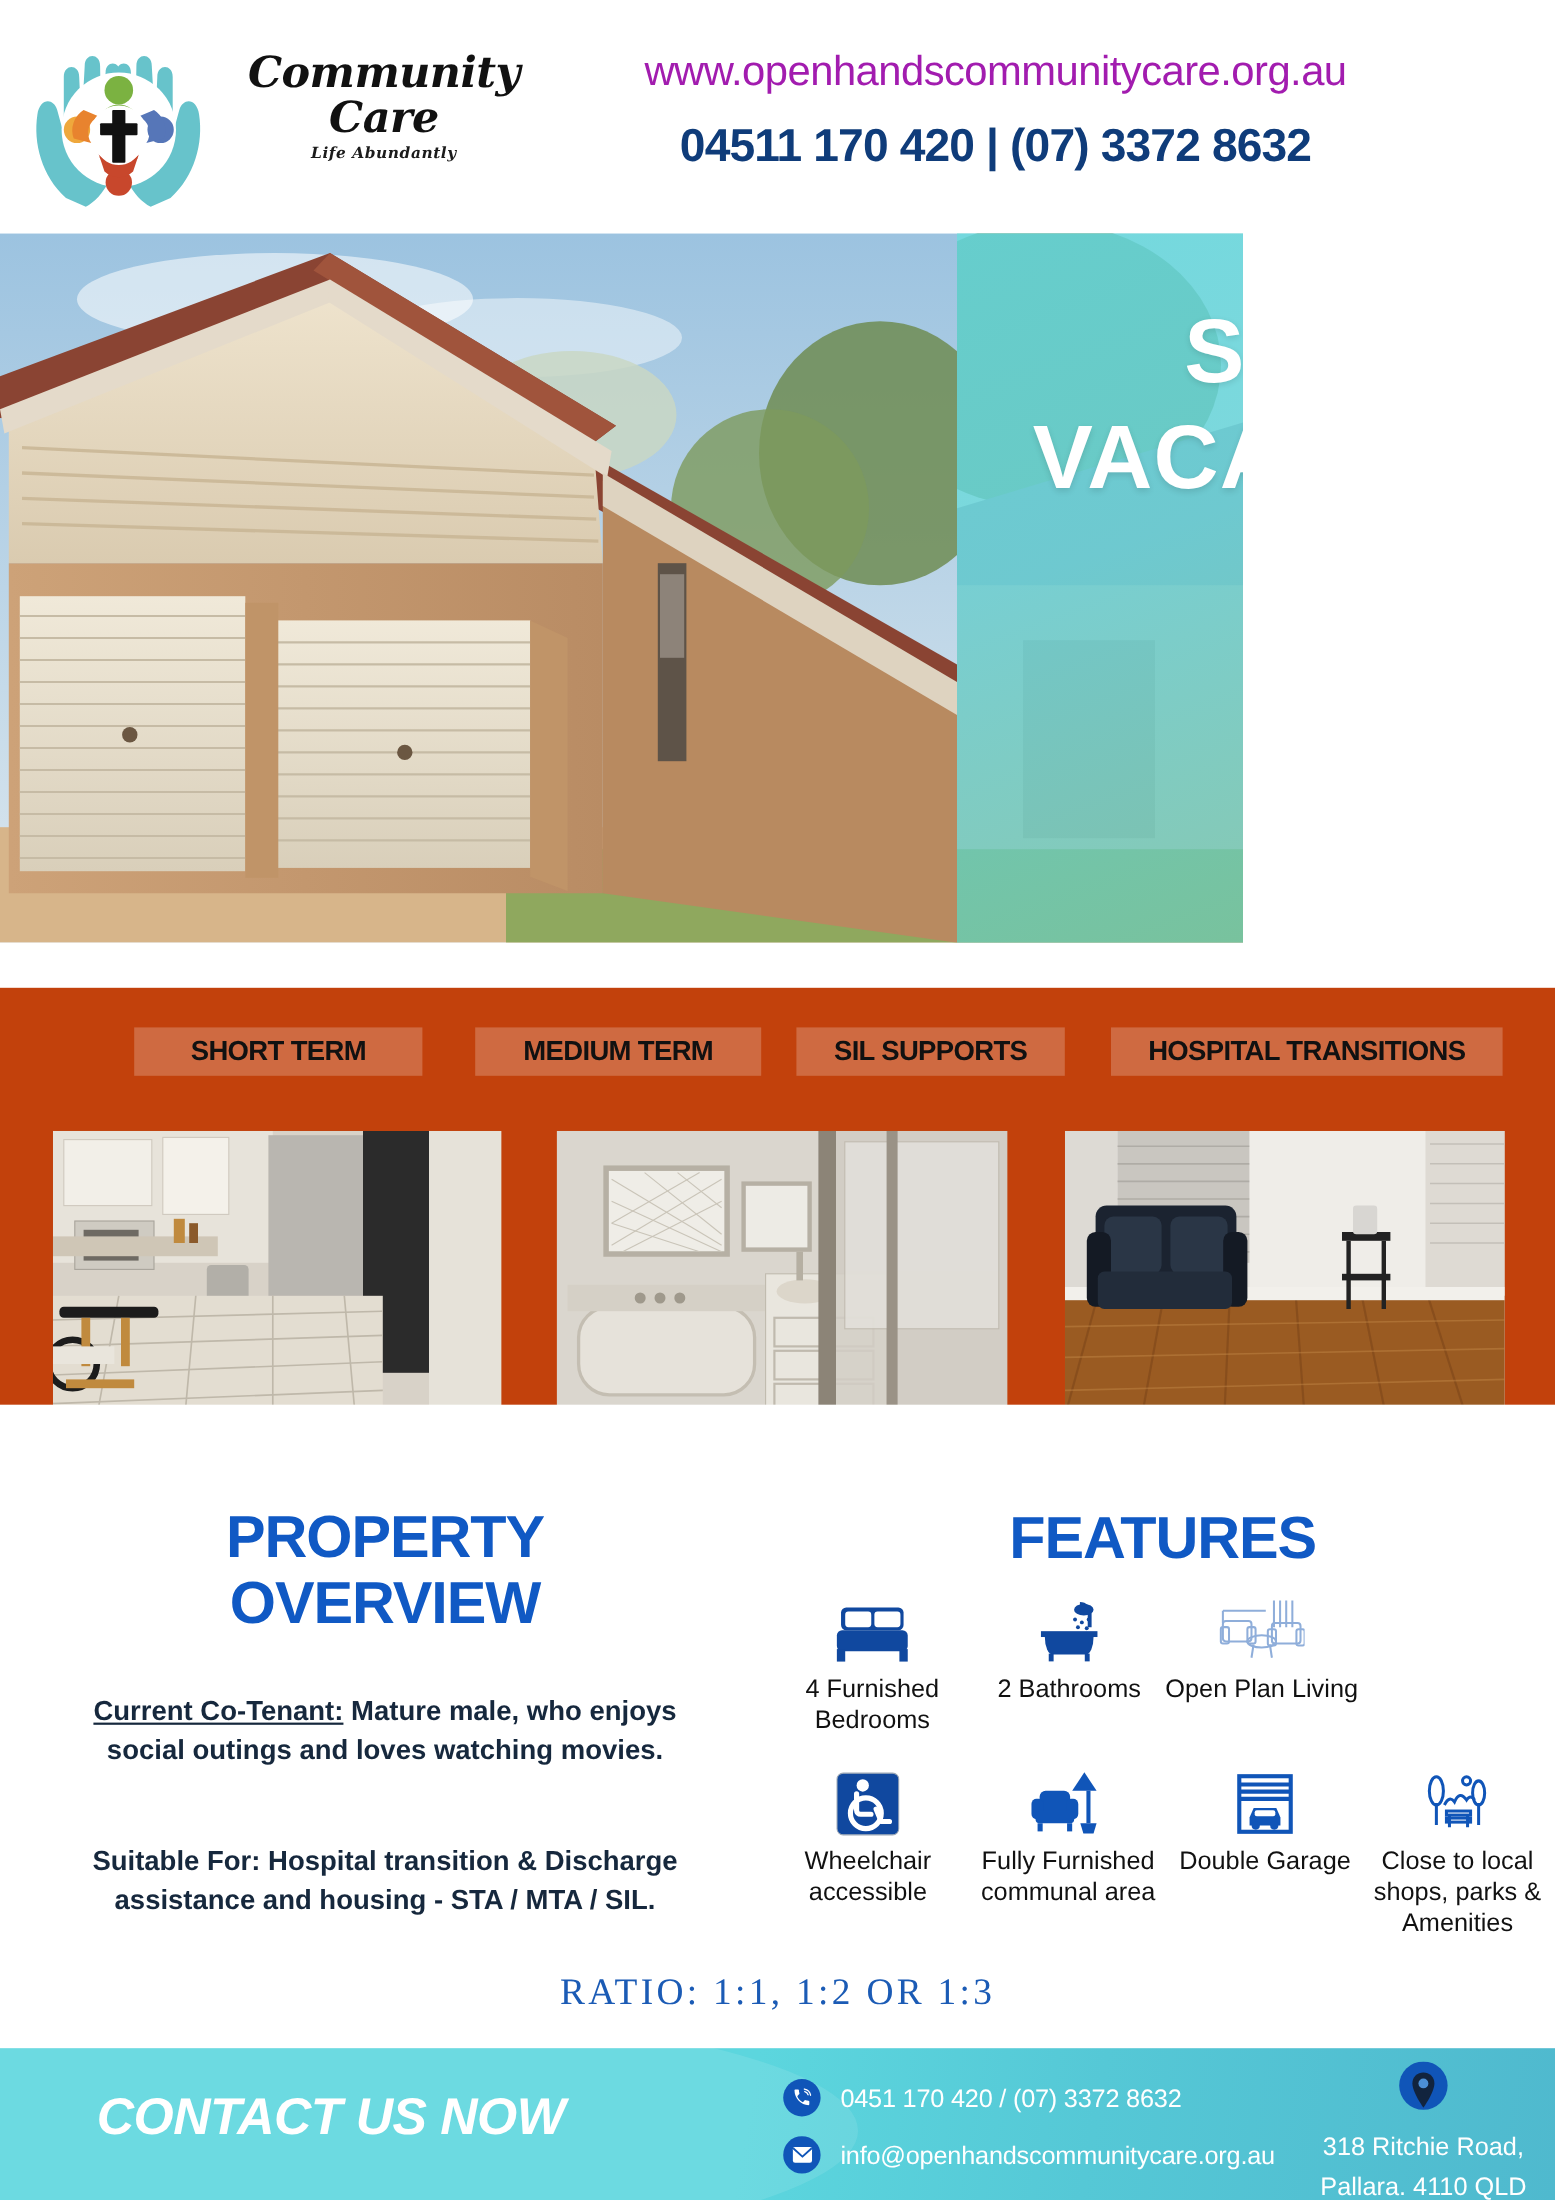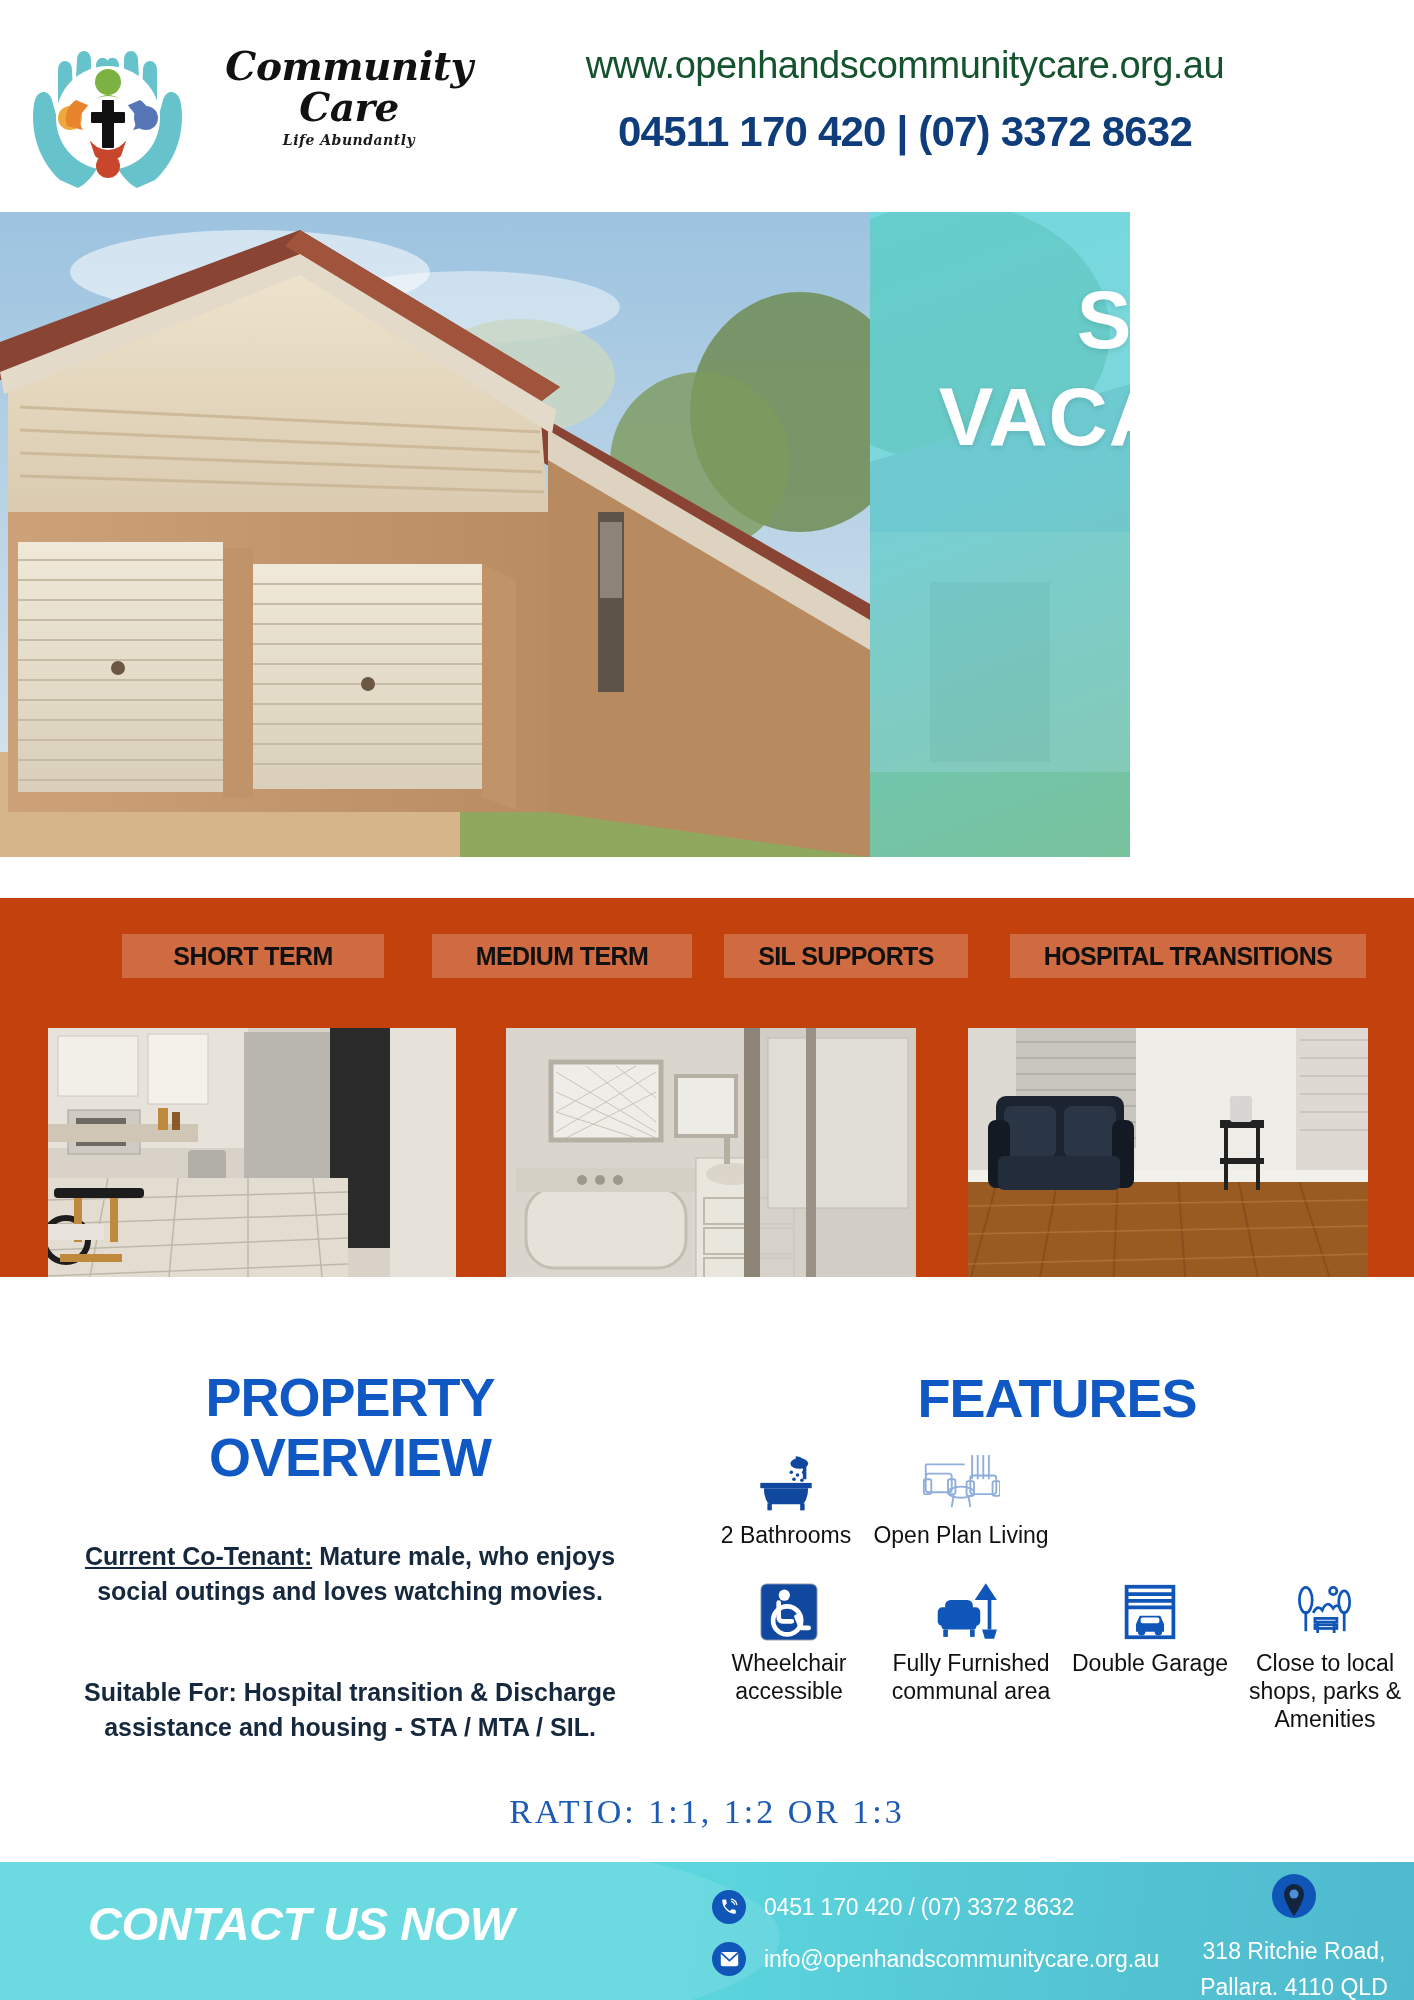--- a/index.html
+++ b/index.html
@@ -15,21 +15,21 @@
   .logo-wrap { position:absolute; left:14px; top:12px; width:480px; height:190px; }
   .logo-mark { position:absolute; left:6px; top:18px; width:175px; height:160px; }
   .logo-text { position:absolute; left:190px; top:32px; width:290px; text-align:center; }
   .logo-open { font-family:"Liberation Serif", serif; font-weight:bold; font-size:44px; letter-spacing:1px; line-height:1; }
   .lo-open { color:#7BB241; }
   .lo-hands { color:#6E8FBF; }
   .logo-cc { font-family:"DejaVu Serif", serif; font-style:italic; font-weight:bold; font-size:39px; color:#111; line-height:1.05; margin-top:2px; letter-spacing:-0.5px; }
   .logo-tag { font-family:"DejaVu Serif", serif; font-style:italic; font-weight:bold; font-size:14px; color:#1b1b1b; margin-top:4px; letter-spacing:0.5px; }
 
   .hdr-url { position:absolute; left:500px; top:44px; width:810px; text-align:center;
-             font-size:38px; color:#14532d; letter-spacing:-0.5px; font-weight:400; }
+             font-size:38px; color:#a21caf; letter-spacing:-0.5px; font-weight:400; }
   .hdr-phone { position:absolute; left:500px; top:108px; width:810px; text-align:center;
              font-size:42px; color:#0F3C7A; font-weight:bold; letter-spacing:-0.8px; }
 
   
   .hero { position:absolute; left:0; top:212px; width:1130px; height:645px; overflow:hidden; }
   .hero-photo { position:absolute; left:0; top:0; width:870px; height:645px; overflow:hidden; }
   .hero-right { position:absolute; left:870px; top:0; width:544px; height:645px; overflow:hidden; }
   .hero-right-photo { position:absolute; inset:0; }
   .hero-right-tint { position:absolute; inset:0;
       background:linear-gradient(160deg, rgba(93,216,226,.80) 0%, rgba(93,216,226,.72) 40%, rgba(120,205,170,.72) 100%); }
@@ -418,20 +418,33 @@
   <div class="po-body"><span class="u">Current Co-Tenant:</span><span> Mature male, who enjoys social outings and loves watching movies.</span></div>
 
   <div class="po-body2">Suitable For: Hospital transition &amp; Discharge assistance and housing - STA / MTA / SIL.</div>
 
   <div class="ft-title">FEATURES</div>
 
   <div class="fgrid">
     <div class="frow">
 
 
+      <div class="fcell fc-b">
+        <div class="ficon">
+          <svg viewBox="0 0 76 60" width="72" height="58">
+            <rect x="8" y="6" width="60" height="22" rx="5" fill="#10489F"></rect>
+            <rect x="12" y="10" width="25" height="15" rx="3" fill="#fff"></rect>
+            <rect x="40" y="10" width="25" height="15" rx="3" fill="#fff"></rect>
+            <rect x="4" y="28" width="68" height="20" rx="5" fill="#10489F"></rect>
+            <rect x="4" y="46" width="8" height="12" fill="#10489F"></rect>
+            <rect x="64" y="46" width="8" height="12" fill="#10489F"></rect>
+          </svg>
+        </div>
+        <div class="flabel">4 Furnished Bedrooms</div>
+      </div>
 
       <div class="fcell fc-c">
         <div class="ficon">
           <svg viewBox="0 0 70 66" width="62" height="62">
             <path d="M46 6 a10 10 0 0 1 10 10 v14" fill="none" stroke="#10489F" stroke-width="4"></path>
             <ellipse cx="50" cy="12" rx="10" ry="6" fill="#10489F"></ellipse>
             <g fill="#10489F">
                 <circle cx="41" cy="22" r="2"></circle>
                 <circle cx="48" cy="25" r="2"></circle>
                 <circle cx="55" cy="22" r="2"></circle>

